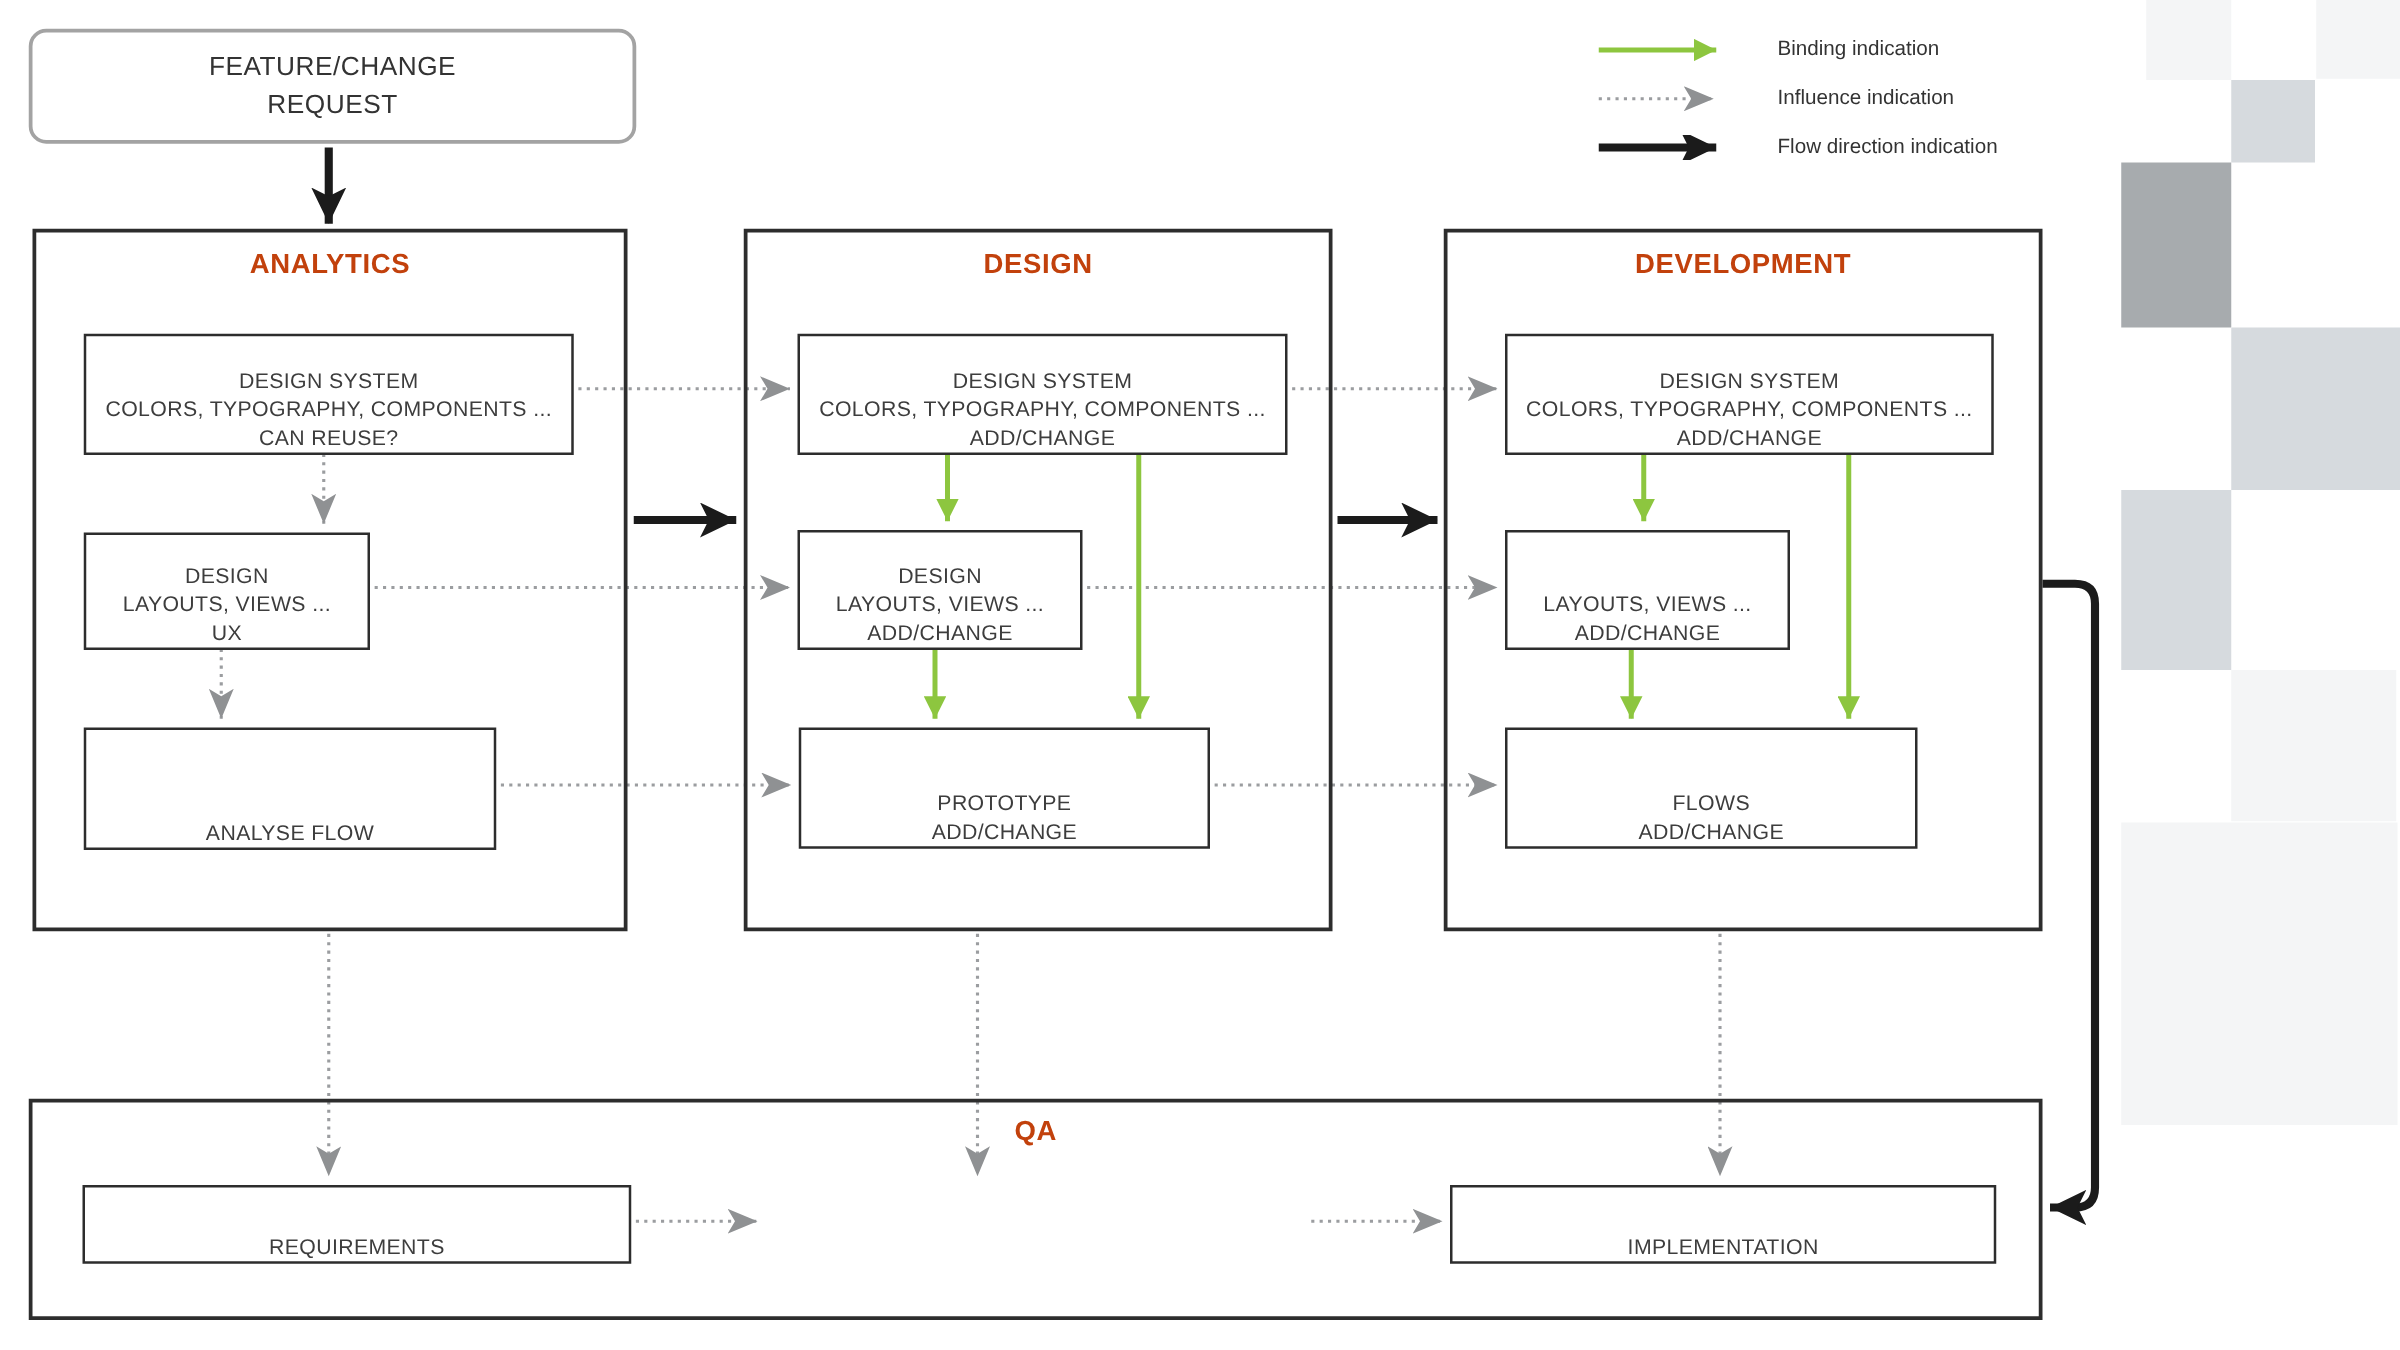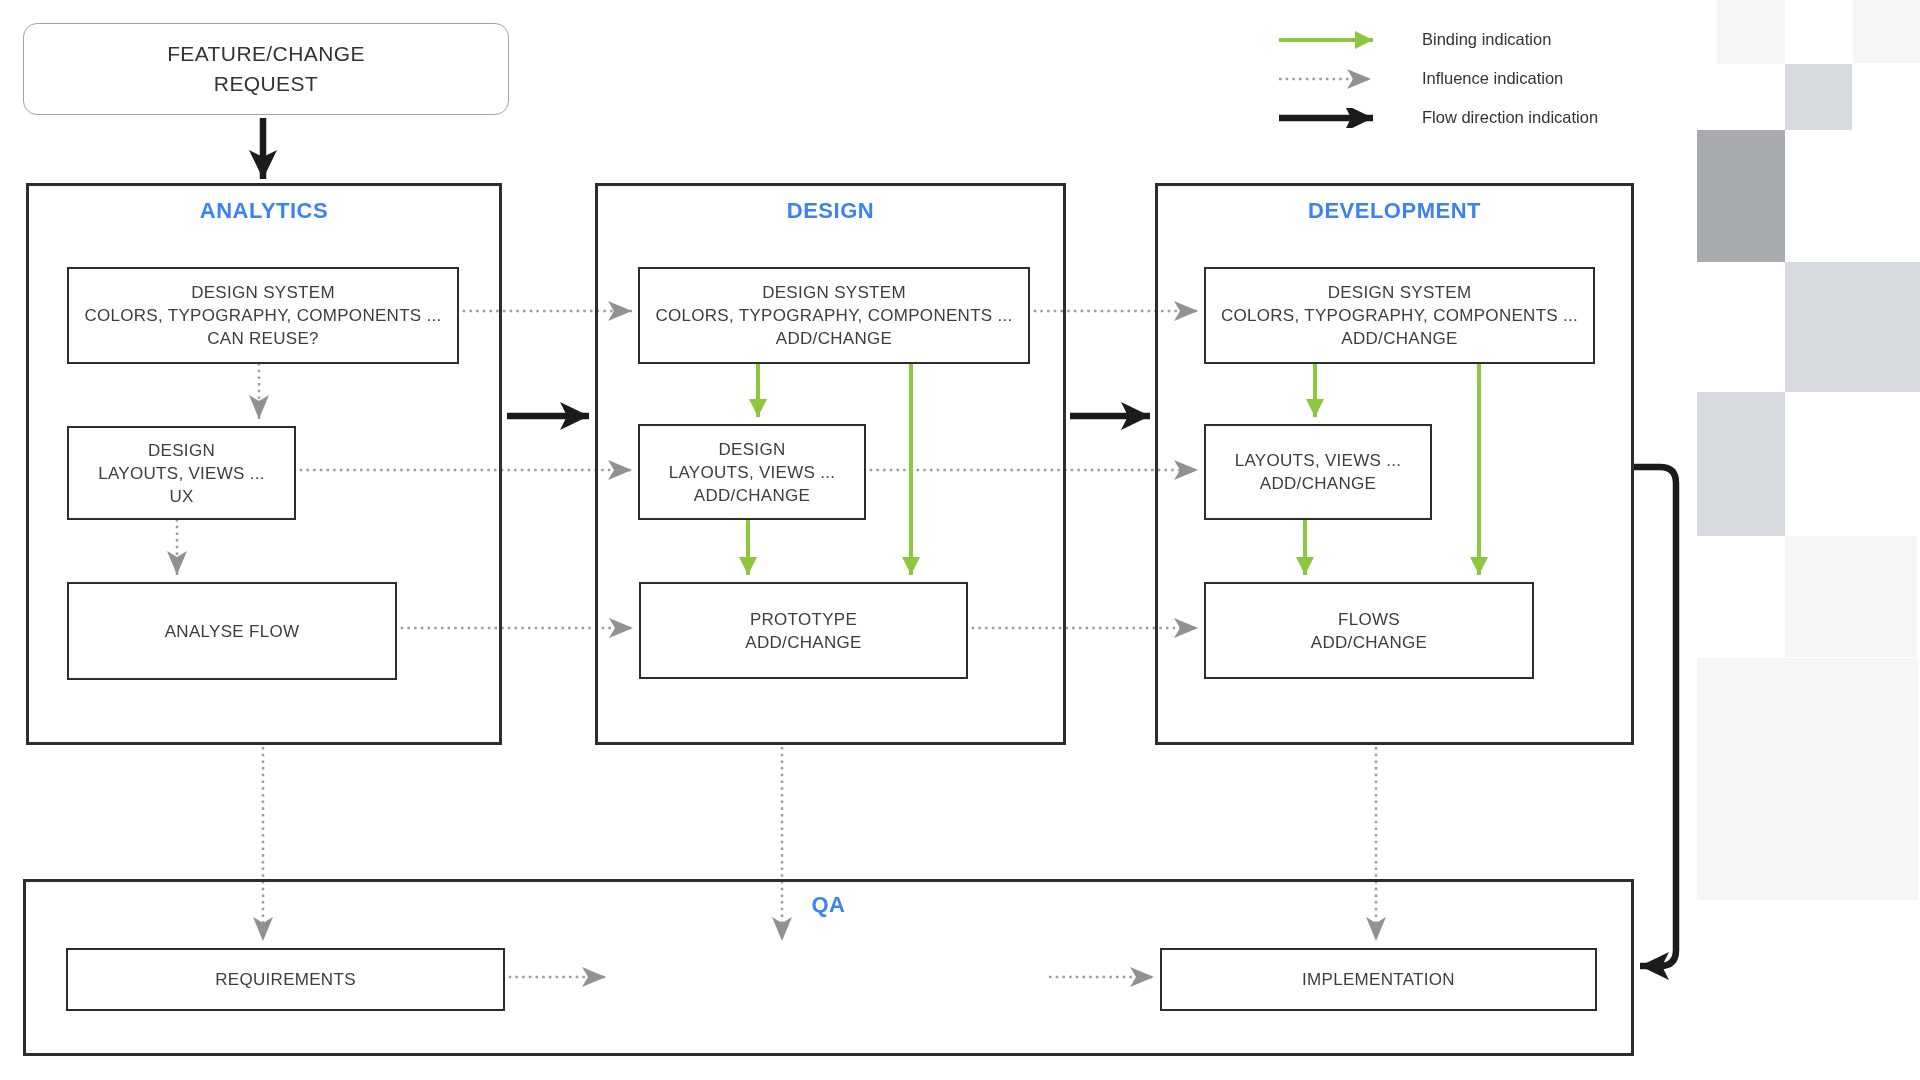--- a/index.html
+++ b/index.html
@@ -6,30 +6,30 @@
   .stage{
     position:relative;width:1920px;height:1080px;overflow:hidden;
     font-family:"Liberation Sans","DejaVu Sans",sans-serif;background:#ffffff;
   }
   .wires{position:absolute;left:0;top:0;width:1920px;height:1080px;pointer-events:none;}
   .panel{
     position:absolute;border:3px solid #2d2d2d;background:transparent;box-sizing:border-box;
   }
   .panel-title{
     position:absolute;top:12px;left:0;width:100%;text-align:center;
-    font-size:22px;font-weight:bold;color:#3b82f6;letter-spacing:.5px;margin:0;
+    font-size:22px;font-weight:bold;color:#c2410c;letter-spacing:.5px;margin:0;
   }
   .node{
     position:absolute;border:2.5px solid #2d2d2d;background:#ffffff;box-sizing:border-box;
-    display:flex;flex-direction:column;justify-content:center;align-items:center;
+    display:flex;flex-direction:column;justify-content:flex-end;align-items:center;
     text-align:center;color:#3d3d3d;font-size:17px;line-height:23px;letter-spacing:.3px;
   }
   .feature{
     position:absolute;left:23px;top:23px;width:486px;height:92px;border-radius:14px;
-    border:1px solid #a3a3a3;background:#ffffff;box-sizing:border-box;
+    border:3px solid #a3a3a3;background:#ffffff;box-sizing:border-box;
     display:flex;flex-direction:column;justify-content:center;align-items:center;
     font-size:21px;line-height:30px;color:#333333;letter-spacing:.4px;
   }
   .legend{position:absolute;left:1277px;top:20px;}
   .legend-row{display:flex;align-items:center;height:39px;}
   .legend-row svg{display:block;}
   .legend-label{margin-left:45px;font-size:16.5px;color:#333333;white-space:nowrap;}
   .sq{position:absolute;}
   .line-gray{stroke:#9b9da0;stroke-width:2.5;stroke-dasharray:2.5 4.2;fill:none;}
   .line-green{stroke:#8dc63f;stroke-width:4;fill:none;}

